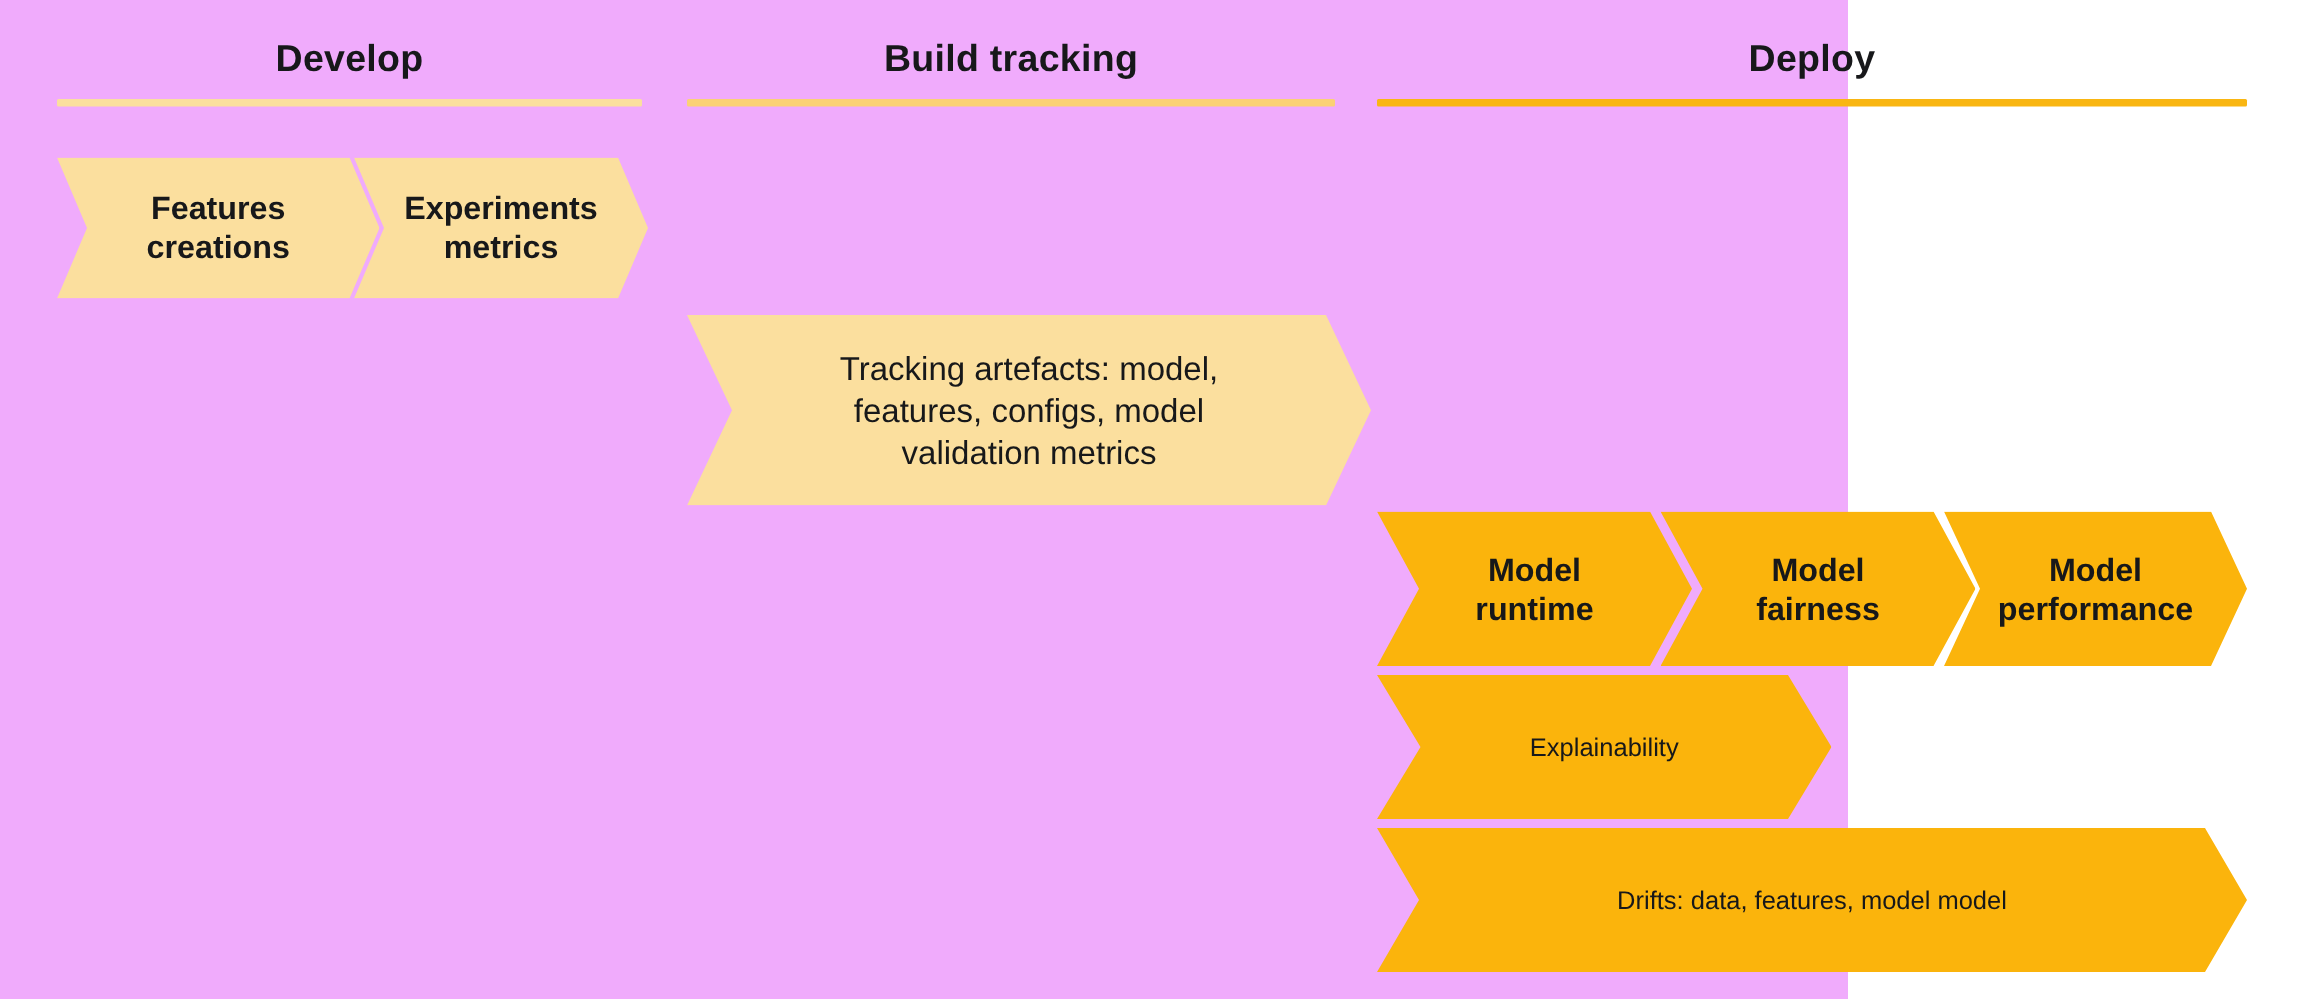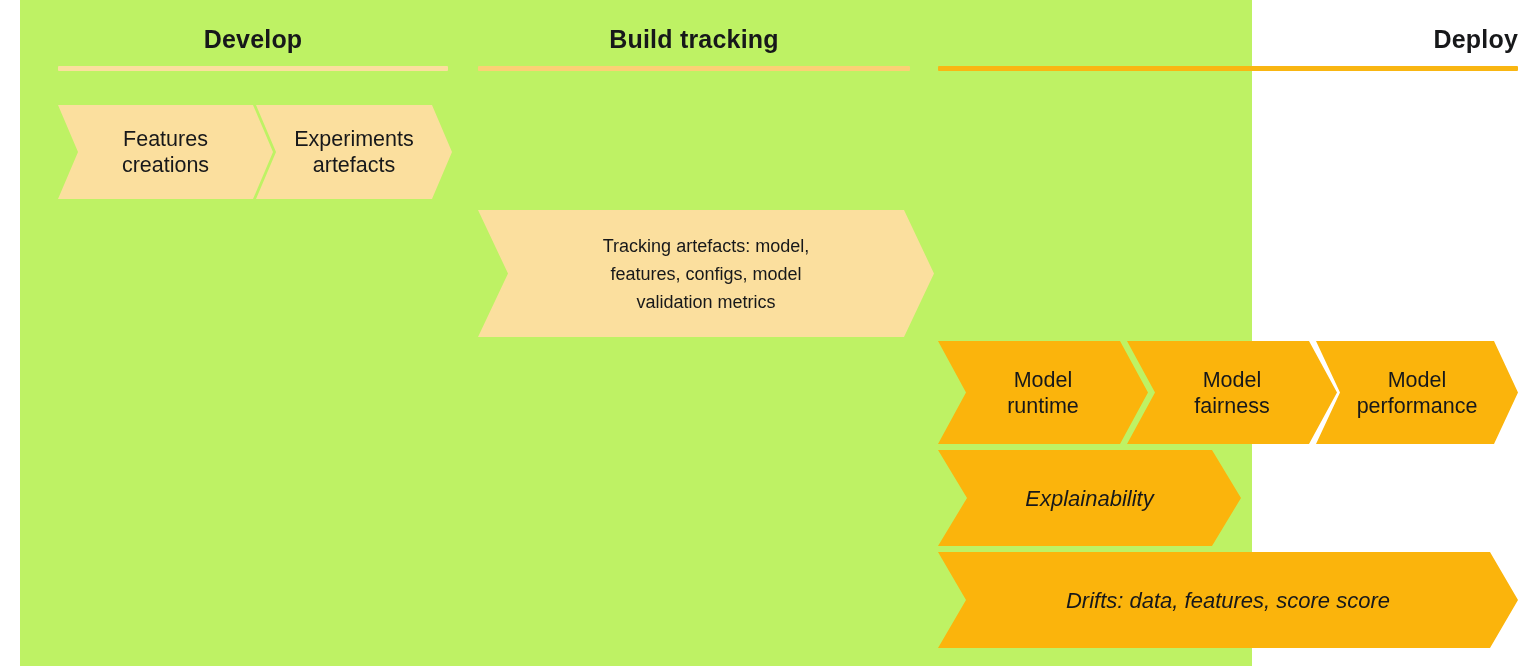--- a/index.html
+++ b/index.html
@@ -5,22 +5,21 @@
   * { margin:0; padding:0; box-sizing:border-box; }
   html, body {
     width:1536px; height:666px;
     background:#ffffff;
     font-family:"Liberation Sans", sans-serif;
     overflow:hidden;
   }
   #diagram {
     position:relative;
     width:1232px; height:666px;
-    background:#bef264;
-    margin-left:20px;
+    background:#f0abfc;
   }
 
   
   .col-title {
     position:absolute;
     text-align:center;
     font-weight:bold;
     font-size:25px;
     line-height:30px;
     letter-spacing:0.2px;
@@ -56,68 +55,68 @@
         0 100%,
         var(--tip) 50%);
   }
   .chev > span {
     display:block;
     padding:0 6px;
   }
   .chev.light { background:#fbdf9e; }
   .chev.solid { background:#fbb40c; }
 
-  .t-sm   { font-size:21.5px; line-height:26px; }
-  .t-md   { font-size:18px;   line-height:28px; }
-  .t-lg   { font-size:22px; line-height:31px;font-style:italic; }
+  .t-sm   { font-size:21.5px; line-height:26px;font-weight:bold; }
+  .t-md   { font-size:22px;   line-height:28px; }
+  .t-lg   { font-size:17px; line-height:31px; }
 </style>
 </head>
 <body style="background: rgb(255, 255, 255);">
 
 <div id="diagram">
 
   <div class="col-title" style="left: 38px; top: 24px; width: 390px; color: rgb(23, 24, 26);">Develop</div>
   <div class="col-rule" style="left:38px; top:66px; width:390px; background:#FBDF9E;"></div>
 
   <div class="chev light t-sm" style="left: 38px; top: 105px; width: 215px; height: 94px; --tip: 20px; background: rgb(251, 223, 158); color: rgb(23, 24, 26);">
     <span style="white-space:pre-line;">Features
 creations</span>
   </div>
 
   <div class="chev light t-sm" style="left: 236px; top: 105px; width: 196px; height: 94px; --tip: 20px; background: rgb(251, 223, 158); color: rgb(23, 24, 26);">
     <span style="white-space:pre-line;">Experiments
-artefacts</span>
+metrics</span>
   </div>
 
   <div class="col-title" style="left: 458px; top: 24px; width: 432px; color: rgb(23, 24, 26);">Build tracking</div>
   <div class="col-rule" style="left:458px; top:66px; width:432px; background:#FBD175;"></div>
 
   <div class="chev light t-md" style="left: 458px; top: 210px; width: 456px; height: 127px; --tip: 30px; background: rgb(251, 223, 158); color: rgb(23, 24, 26);">
     <span style="white-space:pre-line;">Tracking artefacts: model,
 features, configs, model
 validation metrics</span>
   </div>
 
-  <div class="col-title" style="left: 918px; top: 24px; width: 580px; color: rgb(23, 24, 26); text-align: right;">Deploy</div>
+  <div class="col-title" style="left: 918px; top: 24px; width: 580px; color: rgb(23, 24, 26);">Deploy</div>
   <div class="col-rule" style="left:918px; top:66px; width:580px; background:#F9B612;"></div>
 
   <div class="chev solid t-sm" style="left: 918px; top: 341px; width: 210px; height: 103px; --tip: 28px; background: rgb(251, 180, 12); color: rgb(23, 24, 26);">
     <span style="white-space:pre-line;">Model
 runtime</span>
   </div>
   <div class="chev solid t-sm" style="left: 1107px; top: 341px; width: 210px; height: 103px; --tip: 28px; background: rgb(251, 180, 12); color: rgb(23, 24, 26);">
     <span style="white-space:pre-line;">Model
 fairness</span>
   </div>
   <div class="chev solid t-sm" style="left: 1296px; top: 341px; width: 202px; height: 103px; --tip: 24px; background: rgb(251, 180, 12); color: rgb(23, 24, 26);">
     <span style="white-space:pre-line;">Model
 performance</span>
   </div>
 
   <div class="chev solid t-lg" style="left: 918px; top: 450px; width: 303px; height: 96px; --tip: 29px; background: rgb(251, 180, 12); color: rgb(23, 24, 26);">
     <span style="white-space:pre-line;">Explainability</span>
   </div>
 
   <div class="chev solid t-lg" style="left: 918px; top: 552px; width: 580px; height: 96px; --tip: 28px; background: rgb(251, 180, 12); color: rgb(23, 24, 26);">
-    <span style="white-space:pre-line;">Drifts: data, features, score score</span>
+    <span style="white-space:pre-line;">Drifts: data, features, model model</span>
   </div>
 
 </div>
 
 </body></html>

